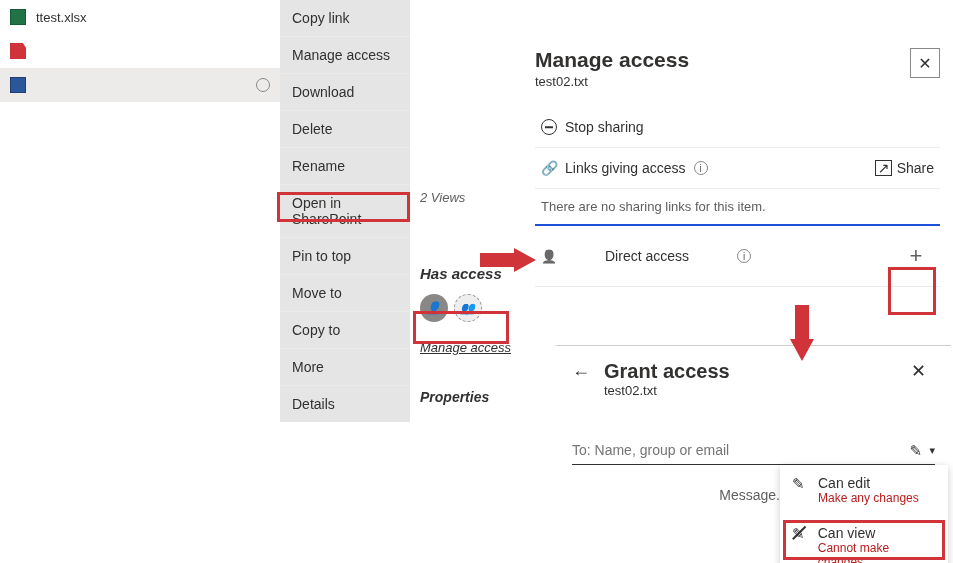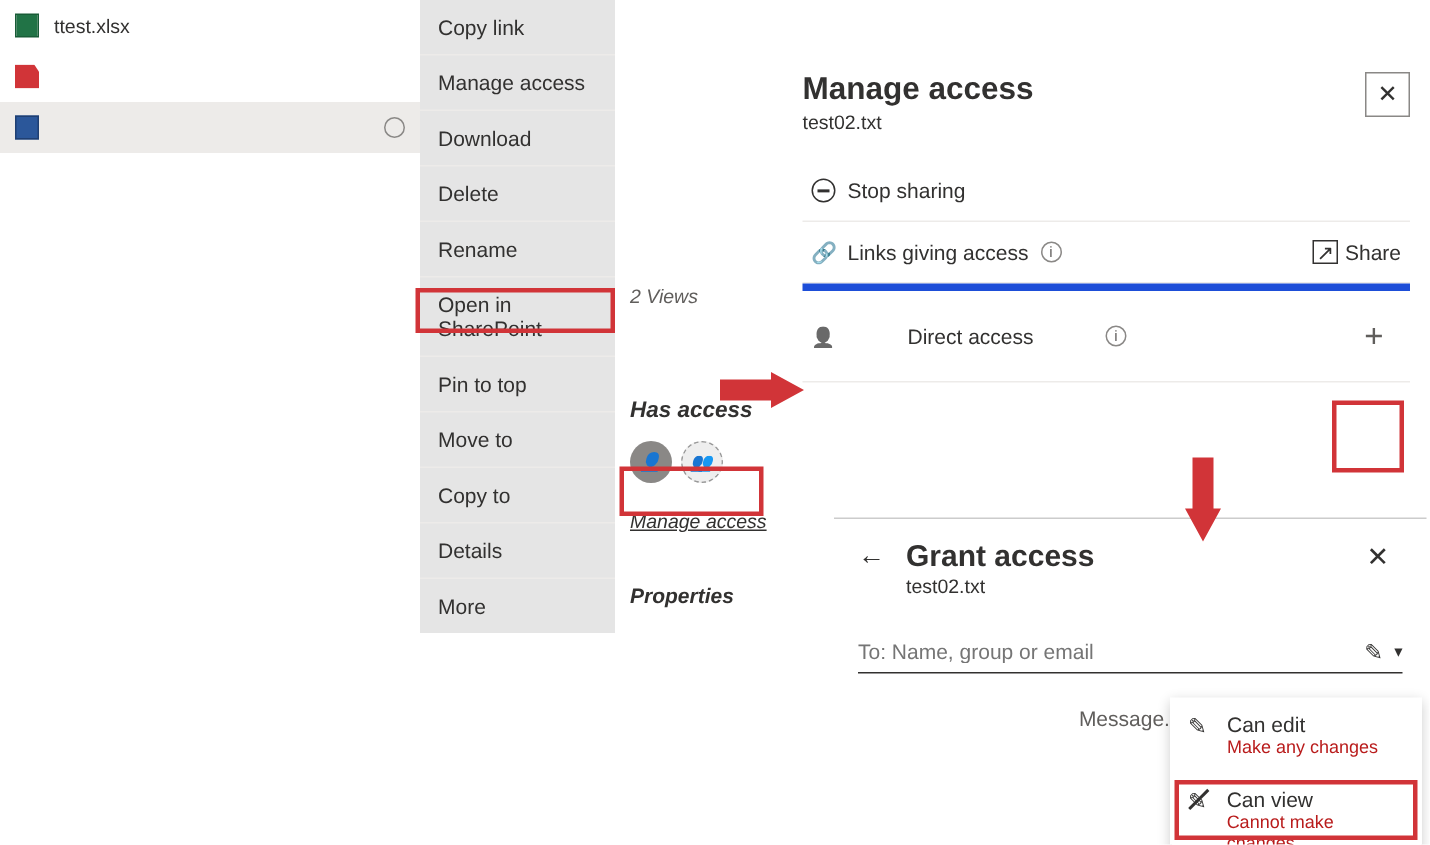--- a/index.html
+++ b/index.html
@@ -81,21 +81,21 @@
   
   .grant {
     position:absolute; left:556px; top:345px; width:395px; background:#fff;
     border-top:1px solid #ccc; padding:14px 16px 0 16px;
   }
   .grant-hd { display:flex; align-items:flex-start; gap:14px;}
   .back { font-size:18px; cursor:pointer;}
   .grant-title { font-size:20px; font-weight:600;}
   .grant-sub { font-size:13px;}
   .grant .xbtn2 { margin-left:auto; font-size:18px; cursor:pointer; border:none; width:24px; height:24px;}
-  .inp-row { margin-top:28px; display:flex; align-items:flex-end; border-bottom:1px solid #323130; padding-bottom:6px;}
+  .inp-row { margin-top:44px; display:flex; align-items:flex-end; border-bottom:1px solid #323130; padding-bottom:6px;}
   .inp { border:none; outline:none; flex:1; font-size:14px; color:#605e5c; }
   .perm-btn { display:flex; align-items:center; gap:4px; cursor:pointer;}
   .msg-row { margin-top:22px; font-size:14px; color:#605e5c;text-align:center;}
 
   
   .perm-dd {
     position:absolute; left:780px; top:465px; width:168px;
     background:#fff; box-shadow:0 2px 8px rgba(0,0,0,0.2);
   }
   .perm-opt { display:flex; gap:10px; padding:10px 12px; cursor:pointer;}
@@ -129,22 +129,22 @@
 <div class="ctx">
   <div class="ctx-item">Copy link</div>
   <div class="ctx-item">Manage access</div>
   <div class="ctx-item">Download</div>
   <div class="ctx-item">Delete</div>
   <div class="ctx-item">Rename</div>
   <div class="ctx-item">Open in SharePoint</div>
   <div class="ctx-item">Pin to top</div>
   <div class="ctx-item">Move to</div>
   <div class="ctx-item">Copy to</div>
+  <div class="ctx-item">More</div>
   <div class="ctx-item">Details</div>
-  <div class="ctx-item">More</div>
 </div>
 
 <div class="midcol">
   <div class="views">2 Views</div>
   <div class="section-title">Has access</div>
   <div class="avs">
     <div class="av">👤</div>
     <div class="av g">👥</div>
   </div>
   <div class="link">Manage access</div>
@@ -168,21 +168,22 @@
   <div class="p-row">
     <span class="ic ic-link"></span>
     <span>Links giving access</span>
     <span class="info">i</span>
     <span class="spacer"></span>
     <span class="share-act">
       <span class="ic ic-share"></span>
       <span>Share</span>
     </span>
   </div>
-  <div class="p-row" style="border-top:5px solid #1d4ed8;gap:48px;">
+  <div class="note">There are no sharing links for this item.</div>
+  <div class="p-row" style="border-top:2px solid #1d4ed8;gap:48px;">
     <span class="ic ic-person"></span>
     <span>Direct access</span>
     <span class="info">i</span>
     <span class="spacer"></span>
     <span class="plus">+</span>
   </div>
 </div>
 
 <div class="grant">
   <div class="grant-hd">

